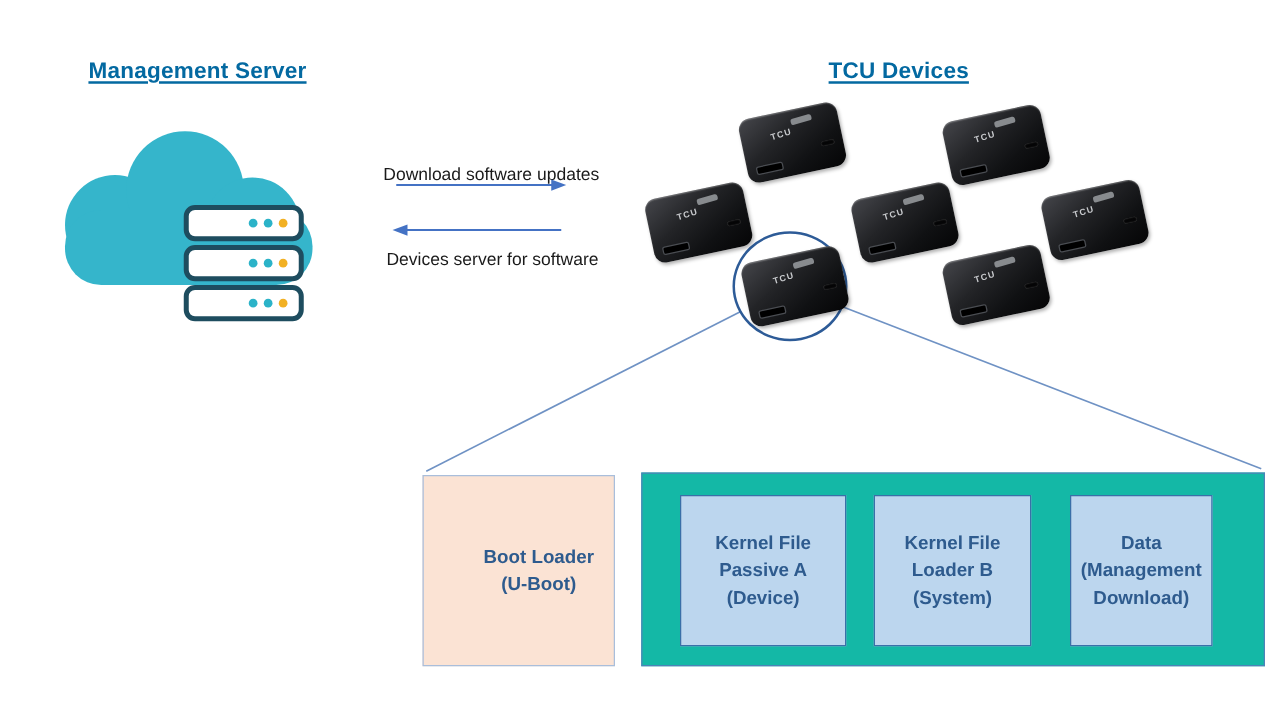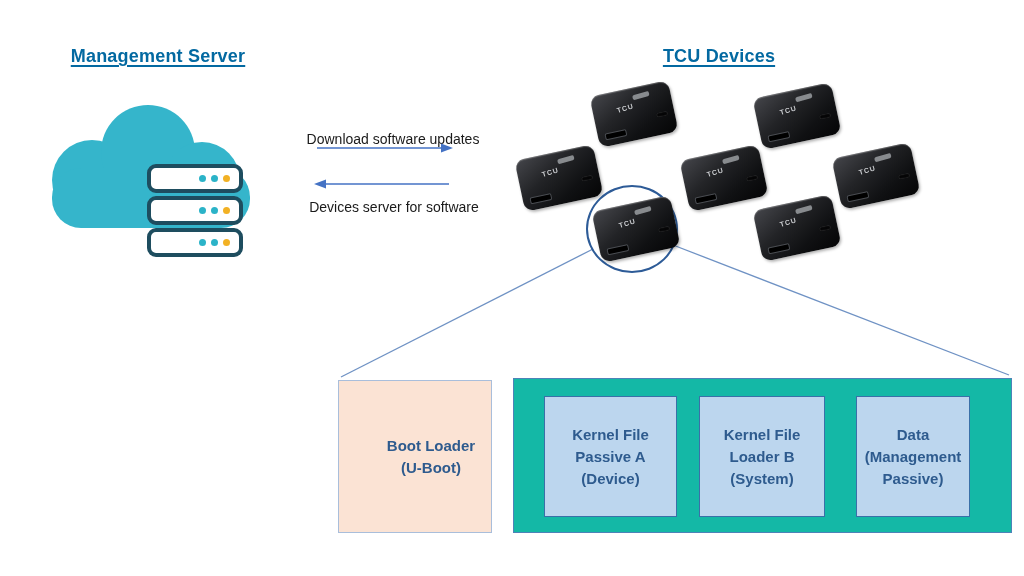--- a/index.html
+++ b/index.html
@@ -226,17 +226,17 @@
       <div class="part-box-text">(Device)</div>
     </div>
     <div class="slot slot-b">
       <div class="part-box-text">Kernel File</div>
       <div class="part-box-text">Loader B</div>
       <div class="part-box-text">(System)</div>
     </div>
     <div class="slot slot-d">
       <div class="part-box-text">Data</div>
       <div class="part-box-text">(Management</div>
-      <div class="part-box-text">Passive)</div>
+      <div class="part-box-text">Download)</div>
     </div>
   </div>
 
 </div>
 
 </body></html>

